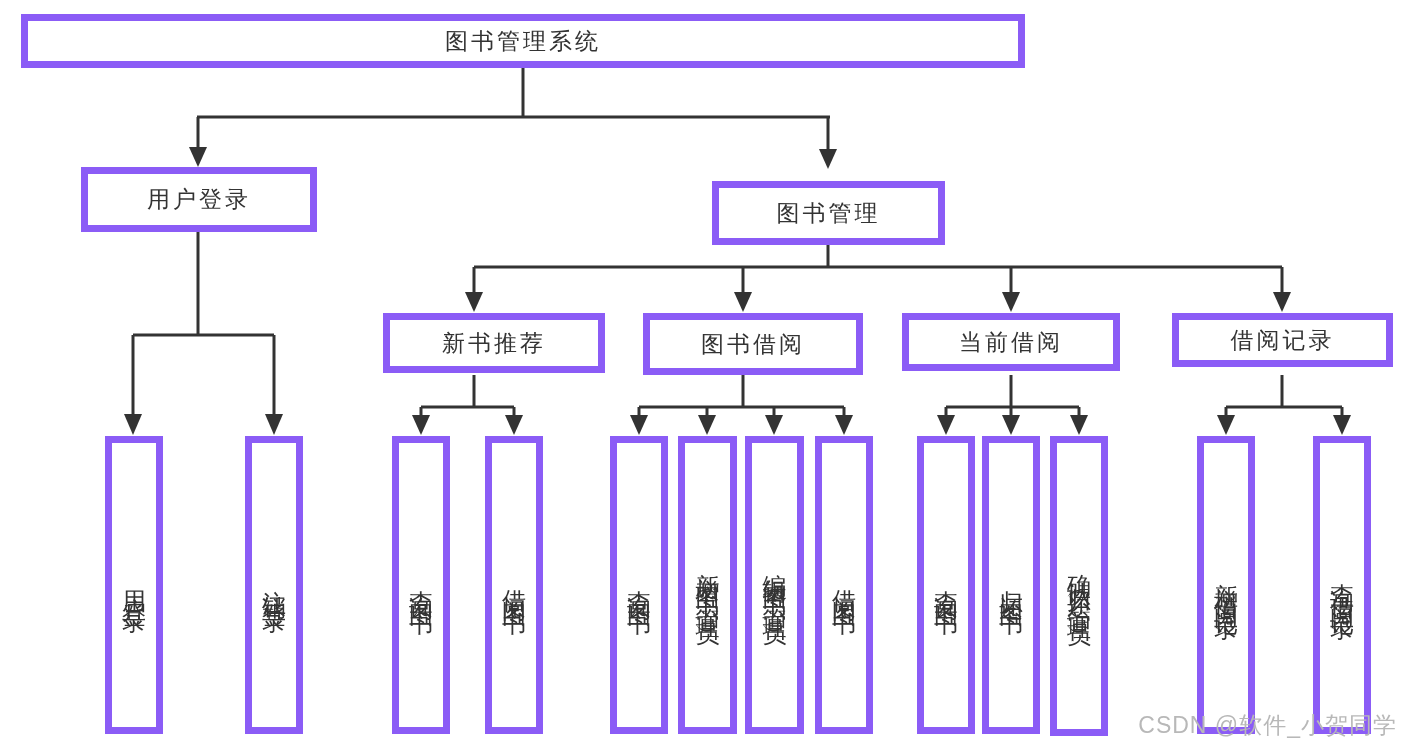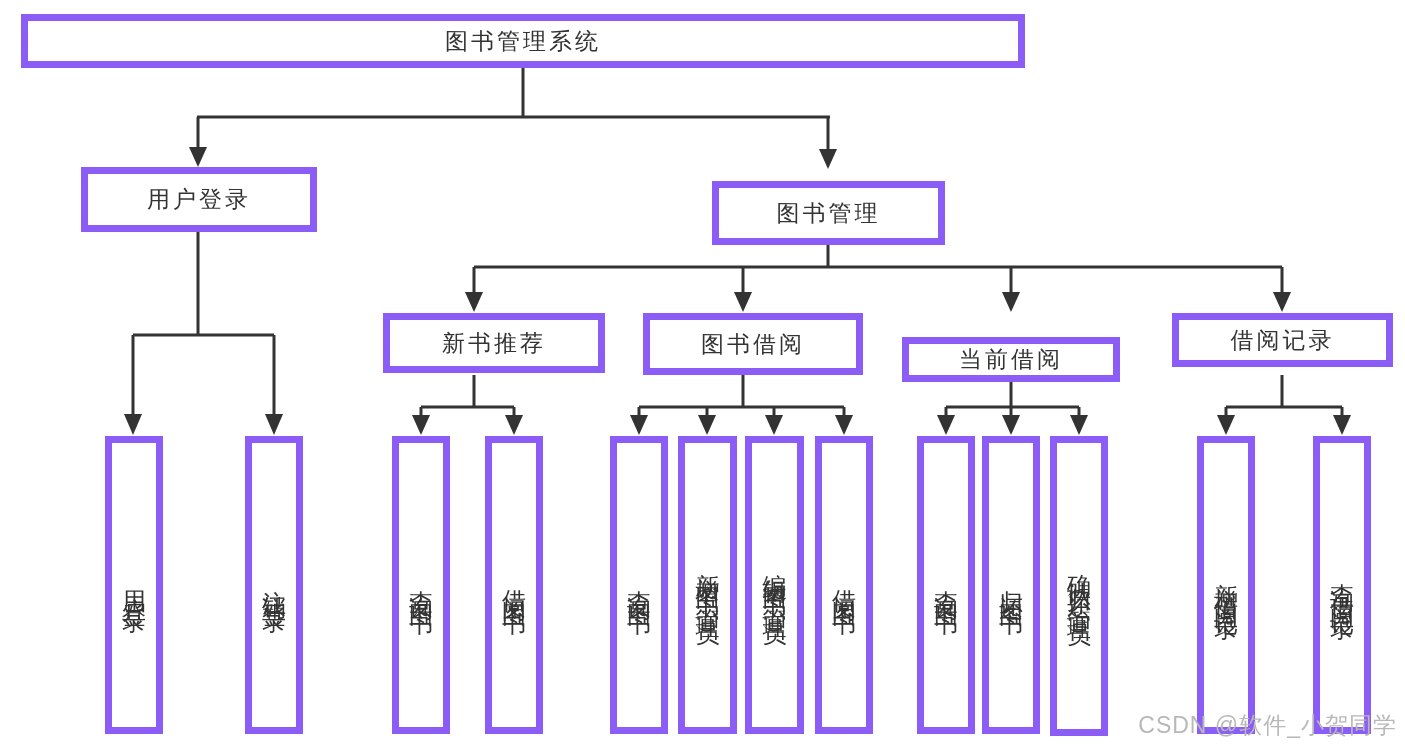--- a/index.html
+++ b/index.html
@@ -142,21 +142,21 @@
   <div class="box h-box" style="left:712px; top:169px; width:233px; height:64px;margin-top:12px;">
     <span>图书管理</span>
   </div>
 
   <div class="box h-box" style="left:363px; top:313px; width:222px; height:60px;margin-left:20px;">
     <span>新书推荐</span>
   </div>
   <div class="box h-box" style="left:643px; top:313px; width:220px; height:62px;">
     <span>图书借阅</span>
   </div>
-  <div class="box h-box" style="left:902px; top:313px; width:218px; height:45px;margin-top:24px;">
+  <div class="box h-box" style="left:902px; top:313px; width:218px; height:58px;">
     <span>当前借阅</span>
   </div>
   <div class="box h-box" style="left:1172px; top:313px; width:221px; height:54px;">
     <span>借阅记录</span>
   </div>
 
   <div class="box v-box" style="left:105px; top:436px; width:58px; height:298px;">
     <span>用户登录</span>
   </div>
   <div class="box v-box" style="left:245px; top:436px; width:58px; height:298px;">

